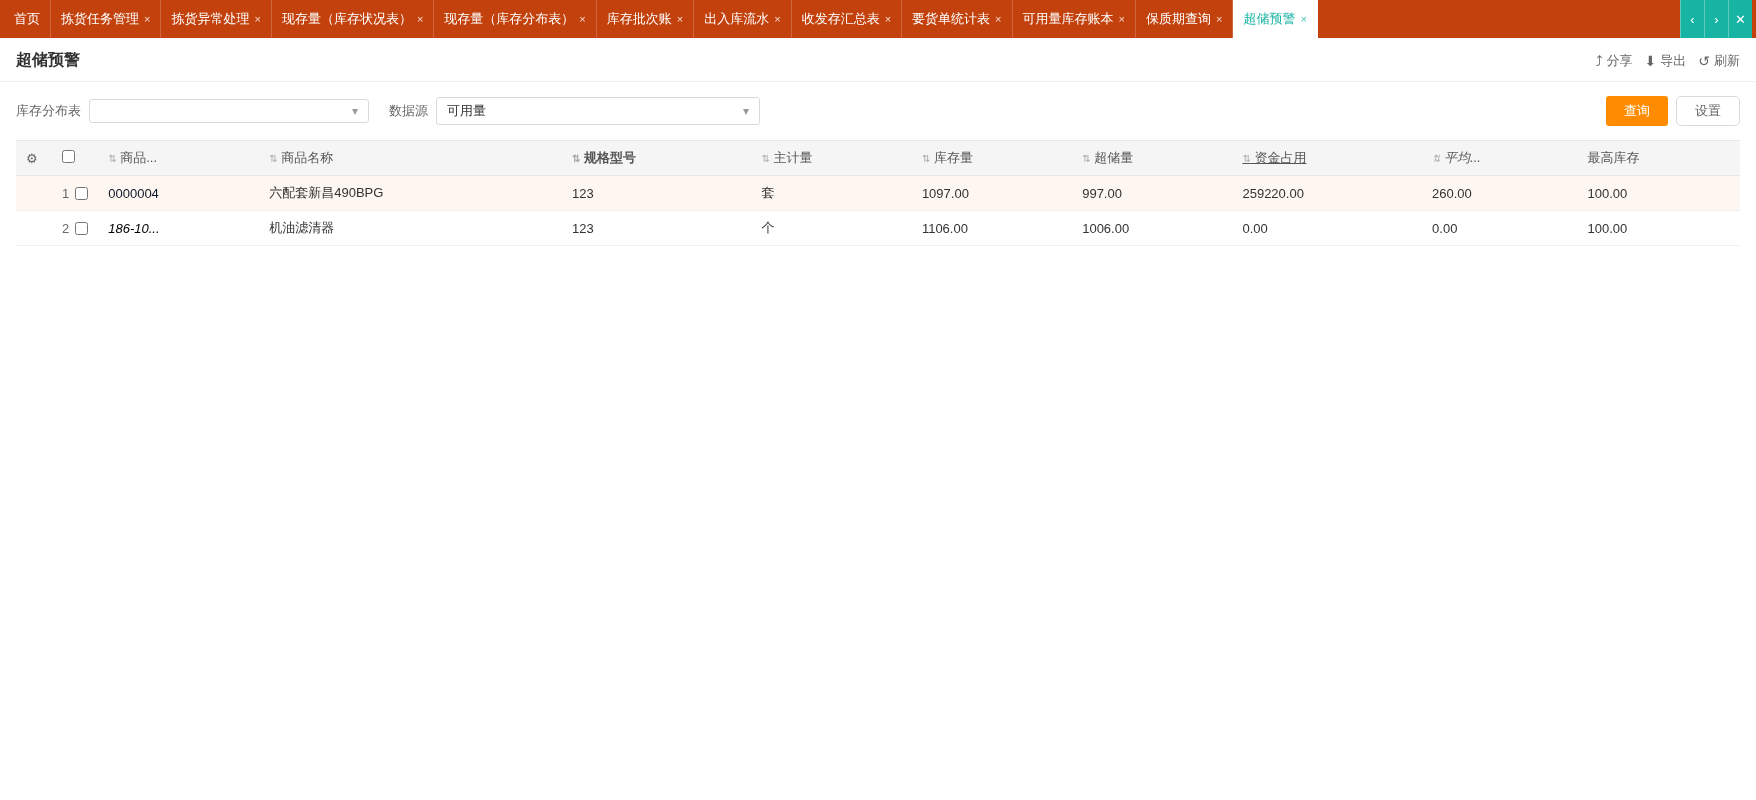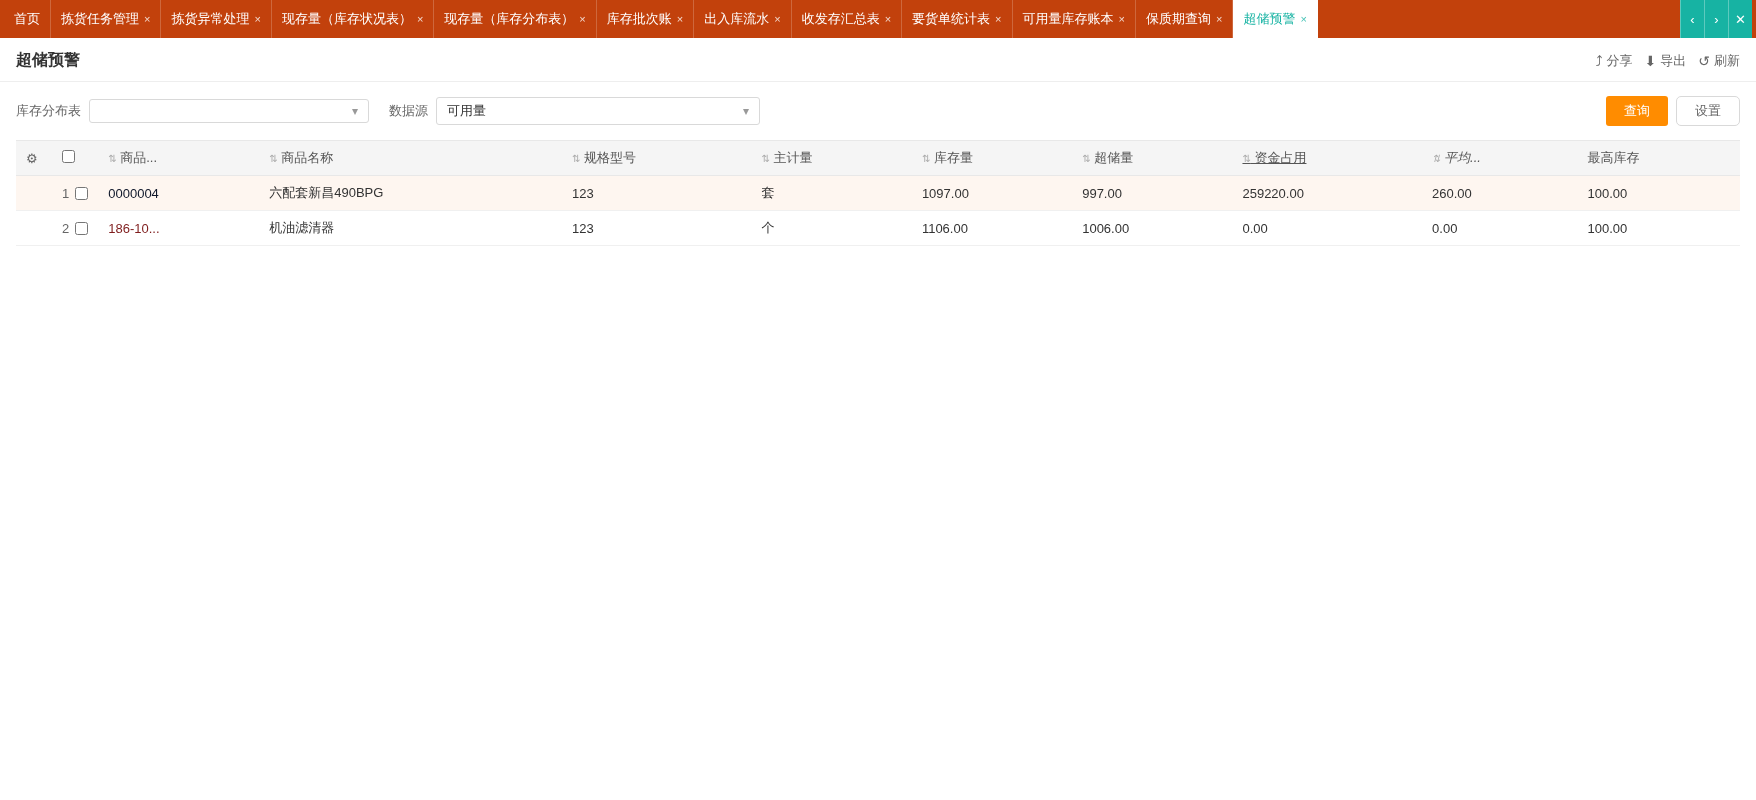--- a/index.html
+++ b/index.html
@@ -253,21 +253,21 @@
             <input type="checkbox" style="">
           </th>
           <th style="cursor:pointer;">
             <span style="color:#aaa;font-size:10px;">⇅</span>
             商品...
           </th>
           <th style="cursor:pointer;">
             <span style="color:#aaa;font-size:10px;">⇅</span>
             商品名称
           </th>
-          <th style="cursor:pointer;">
+          <th style="cursor:pointer;font-weight:bold;">
             <span style="color:#aaa;font-size:10px;">⇅</span>
             规格型号
           </th>
           <th style="cursor:pointer;">
             <span style="color:#aaa;font-size:10px;">⇅</span>
             主计量
           </th>
           <th style="cursor:pointer;">
             <span style="color:#aaa;font-size:10px;">⇅</span>
             库存量
@@ -308,21 +308,21 @@
       <td>100.00</td>
     </tr>
           <tr>
       <td class="gear-cell"></td>
       <td class="checkbox-cell">
         <div style="display:flex;align-items:center;gap:6px;">
           <span style="color:#666;">2</span>
           <input type="checkbox" style="">
         </div>
       </td>
-      <td style="color:#7f1d1d;cursor:pointer;">186-10...</td>
+      <td style="color:#000000;cursor:pointer;font-style:italic;">186-10...</td>
       <td>机油滤清器</td>
       <td>123</td>
       <td>个</td>
       <td>1106.00</td>
       <td>1006.00</td>
       <td>0.00</td>
       <td>0.00</td>
       <td>100.00</td>
     </tr>
         </tbody>

